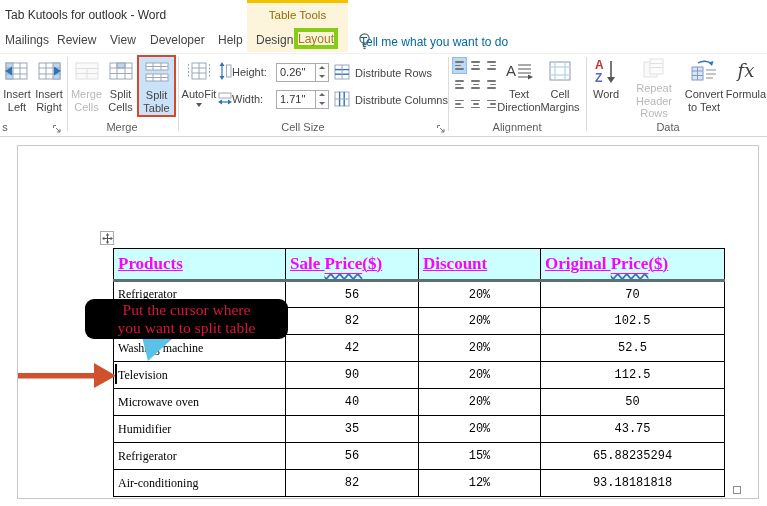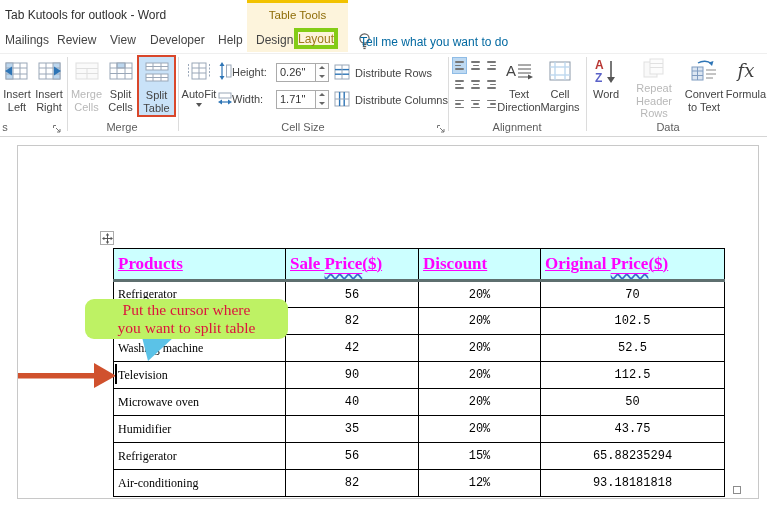--- a/index.html
+++ b/index.html
@@ -70,21 +70,21 @@
   .doctable td { height:27px; font-size:12px; border:1px solid #000; padding:0 4px; color:#000;
                  white-space:nowrap; overflow:hidden; }
   .doctable td.num { text-align:center;font-family:Liberation Mono, monospace; }
   .hu { text-decoration:underline; text-decoration-thickness:1px; }
   .wavy { text-decoration-line:underline; text-decoration-style:wavy; text-decoration-color:#3A6BC8;
           text-underline-offset:4px; }
 
   
   .move-handle { position:absolute; left:100px; top:231px; width:14px; height:14px;
                  border:1px solid #ABABAB; background:#fff; display:flex; align-items:center; justify-content:center; }
-  .bubble { position:absolute; left:85px; top:299px; width:203px; height:40px; background:#bef264;
+  .bubble { position:absolute; left:85px; top:299px; width:203px; height:40px; background:#000000;
             border-radius:9px; color:#DC143C; font-family:"Liberation Serif", serif; font-size:15.5px;
             line-height:18px; text-align:center; padding-top:2px; z-index:5; }
   .bubble-tail { position:absolute; left:128px; top:337px; z-index:4; }
   .red-arrow { position:absolute; left:16px; top:362px; z-index:6; }
   .cursor-bar { position:absolute; left:115px; top:364px; width:1.5px; height:20px; background:#000; z-index:6; }
   .resize-handle { position:absolute; left:733px; top:486px; width:8px; height:8px;
                    border:1px solid #8C8C8C; background:#fff; }
 </style>
 </head>
 <body>

